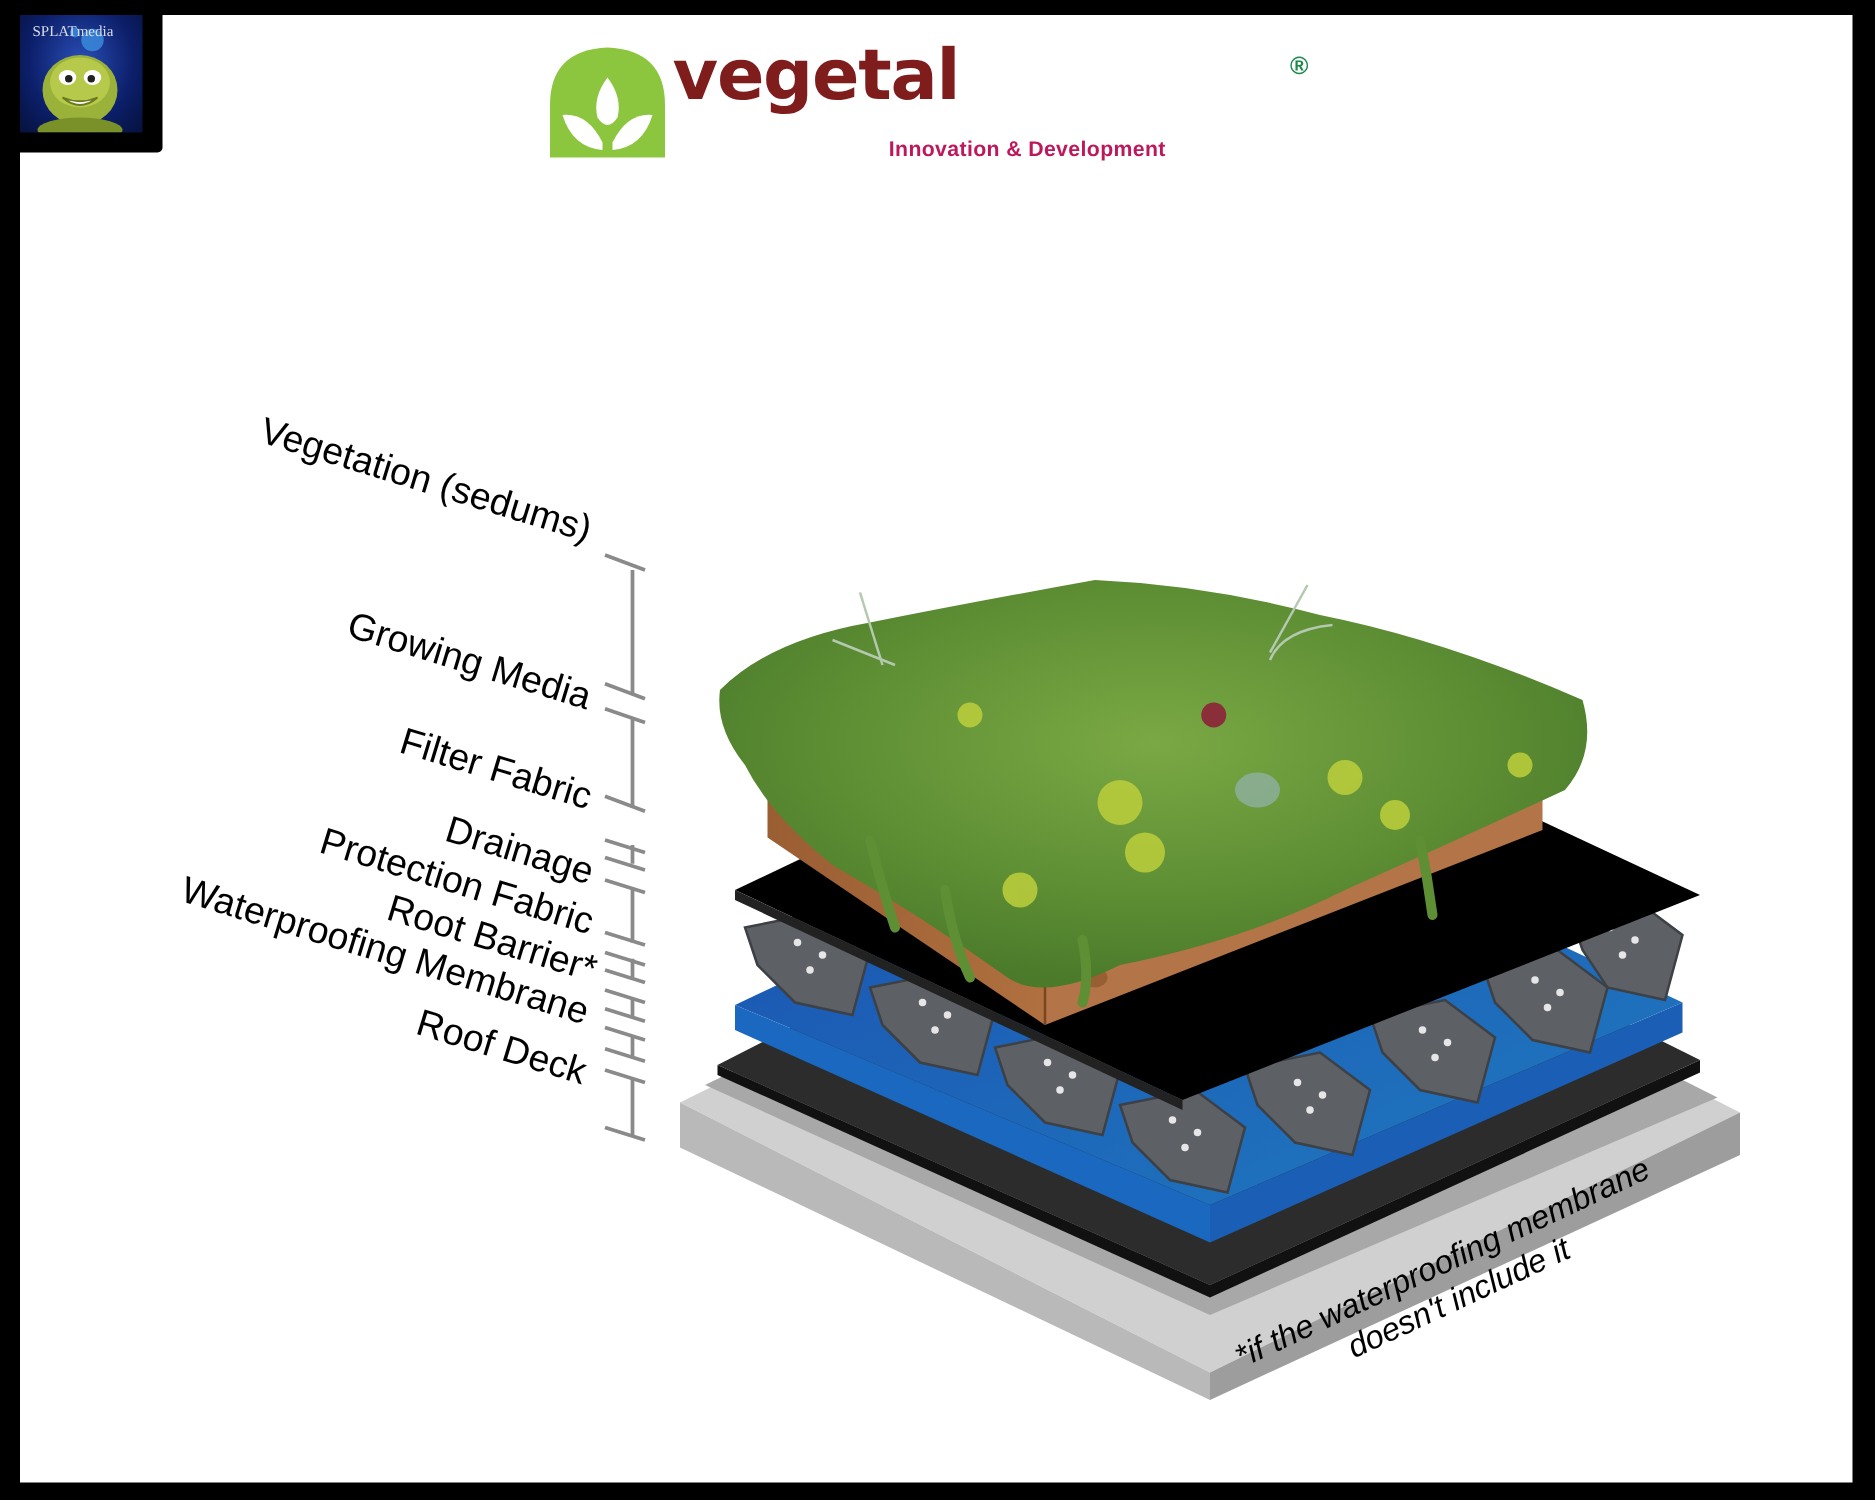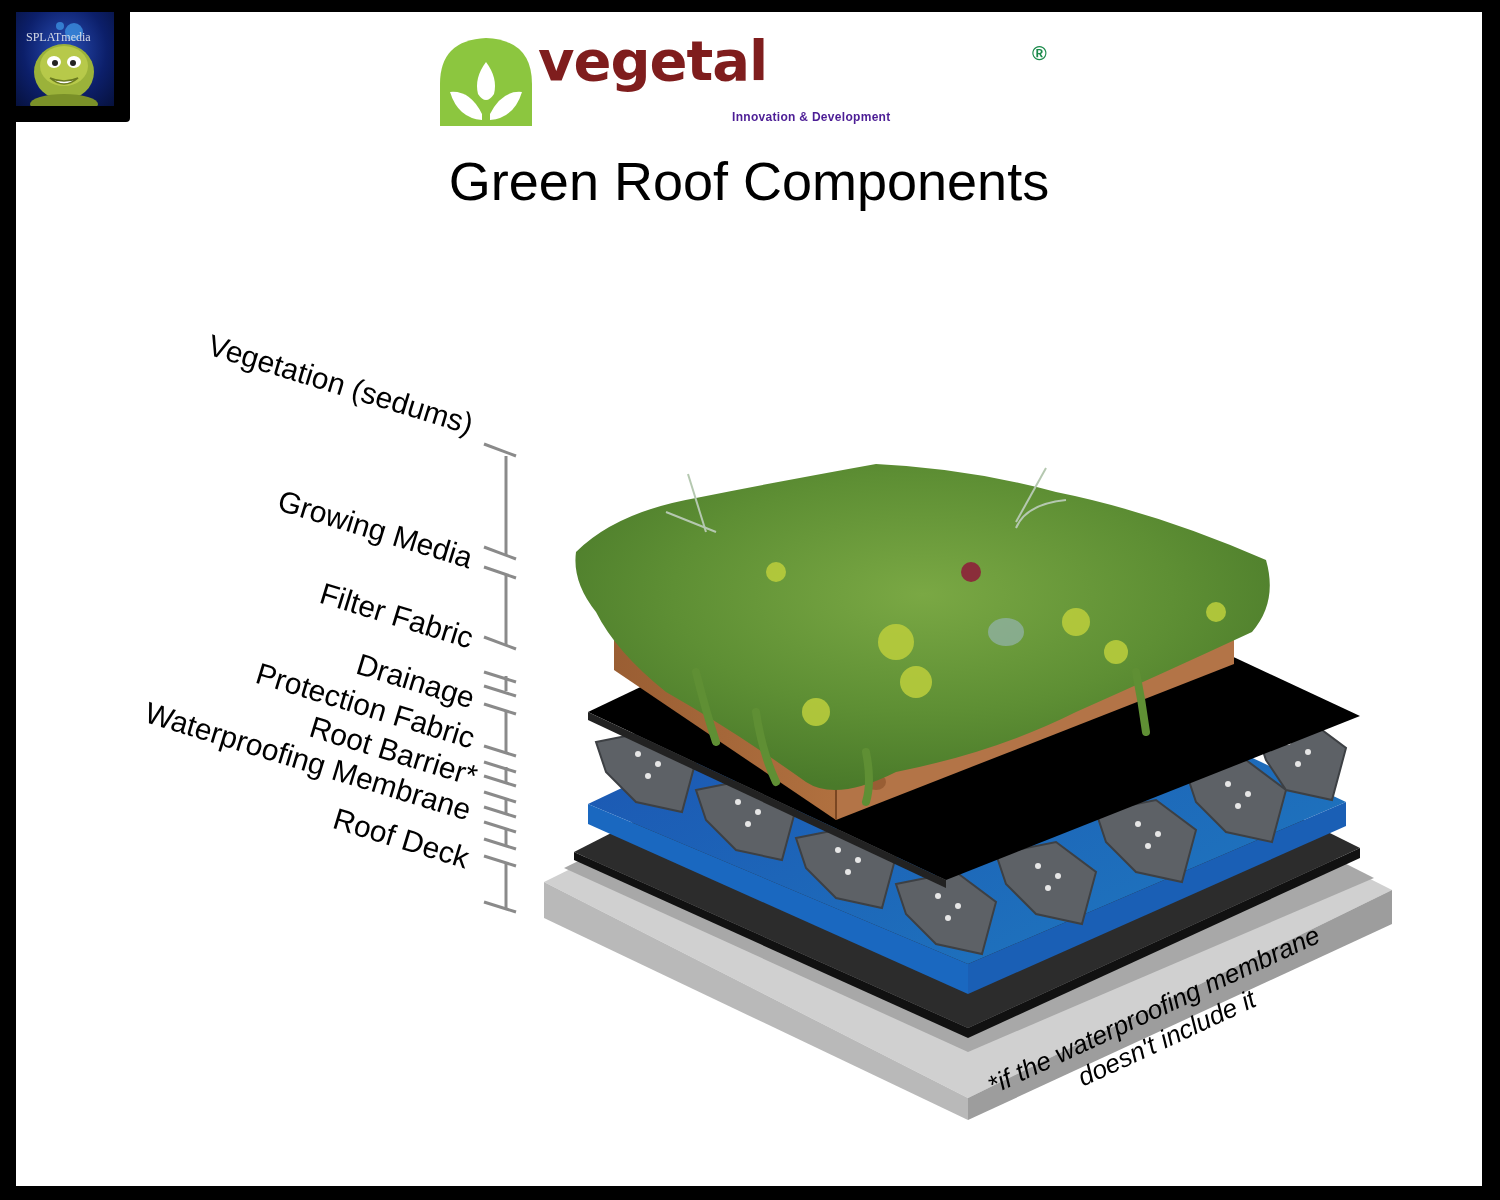--- a/index.html
+++ b/index.html
@@ -15,36 +15,36 @@
     position: absolute; left: 0; top: 0; width: 114px; height: 110px;
     background: #000; border-bottom-right-radius: 4px;
   }
   .badge-inner {
     position: absolute; left: 0; top: 0; width: 98px; height: 94px;
     background: radial-gradient(ellipse at 50% 40%, #2a4fb8 0%, #0c1f6a 60%, #06113d 100%);
     overflow: hidden;
   }
   .badge-text {
     position: absolute; left: 10px; top: 6px; font-family: "Liberation Serif", serif;
-    font-size: 12px; color: #d8dce8; letter-spacing: 0px; margin-top: 12px;
+    font-size: 12px; color: #d8dce8; letter-spacing: 0px;
   }
   .logo { position: absolute; left: 420px; top: 22px; width: 640px; height: 100px; }
   .logo-word {
     position: absolute; left: 102px; top: -6px; font-size: 56px; font-weight: bold;
     color: #7f1d1d; letter-spacing: -1px; font-family: "DejaVu Sans", sans-serif;
   }
   .logo-id {
     position: absolute; left: 472px; top: -6px; font-size: 84px; font-weight: bold;
     color: #1a8a4a; font-family: "DejaVu Sans", sans-serif;
   }
   .logo-reg {
     position: absolute; left: 596px; top: 8px; font-size: 20px; font-weight: bold; color: #1a8a4a;
   }
   .logo-tag {
-    position: absolute; left: 296px; top: 76px; font-size: 12px; font-weight: bold; color: #4c1d95;
+    position: absolute; left: 275px; top: 76px; font-size: 17px; font-weight: bold; color: #be185d;
     letter-spacing: 0.3px;
   }
   .title {
     position: absolute; left: 0; right: 0; top: 138px; text-align: center;
     font-size: 54px; color: #000; font-family: "Liberation Sans", sans-serif;
   }
   .label {
     position: absolute; font-size: 30px; color: #000; white-space: nowrap;
     transform-origin: right center; transform: rotate(17deg);
   }
@@ -82,21 +82,20 @@
       <path d="M4 92 L4 50 Q4 6 50 4 Q96 6 96 50 L96 92 Z" fill="#8cc63f"></path>
       <path d="M50 28 Q38 44 42 60 Q50 72 58 60 Q62 44 50 28 Z" fill="#fff"></path>
       <path d="M14 58 Q34 56 46 80 L46 86 Q22 84 14 58 Z" fill="#fff"></path>
       <path d="M86 58 Q66 56 54 80 L54 86 Q78 84 86 58 Z" fill="#fff"></path>
     </svg>
     <div class="logo-word">vegetal</div>
     <div class="logo-reg">®</div>
     <div class="logo-tag">Innovation &amp; Development</div>
   </div>
 
-  <div class="title">Green Roof Components</div>
 
   <div class="label" style="right:1010px; top:396px;">Vegetation (sedums)</div>
   <div class="label" style="right:1010px; top:530px;">Growing Media</div>
   <div class="label" style="right:1010px; top:610px;">Filter Fabric</div>
   <div class="label" style="right:1008px; top:670px;">Drainage</div>
   <div class="label" style="right:1008px; top:710px;">Protection Fabric</div>
   <div class="label" style="right:1006px; top:748px;">Root Barrier*</div>
   <div class="label" style="right:1012px; top:782px;">Waterproofing Membrane</div>
   <div class="label" style="right:1014px; top:830px;">Roof Deck</div>
 

